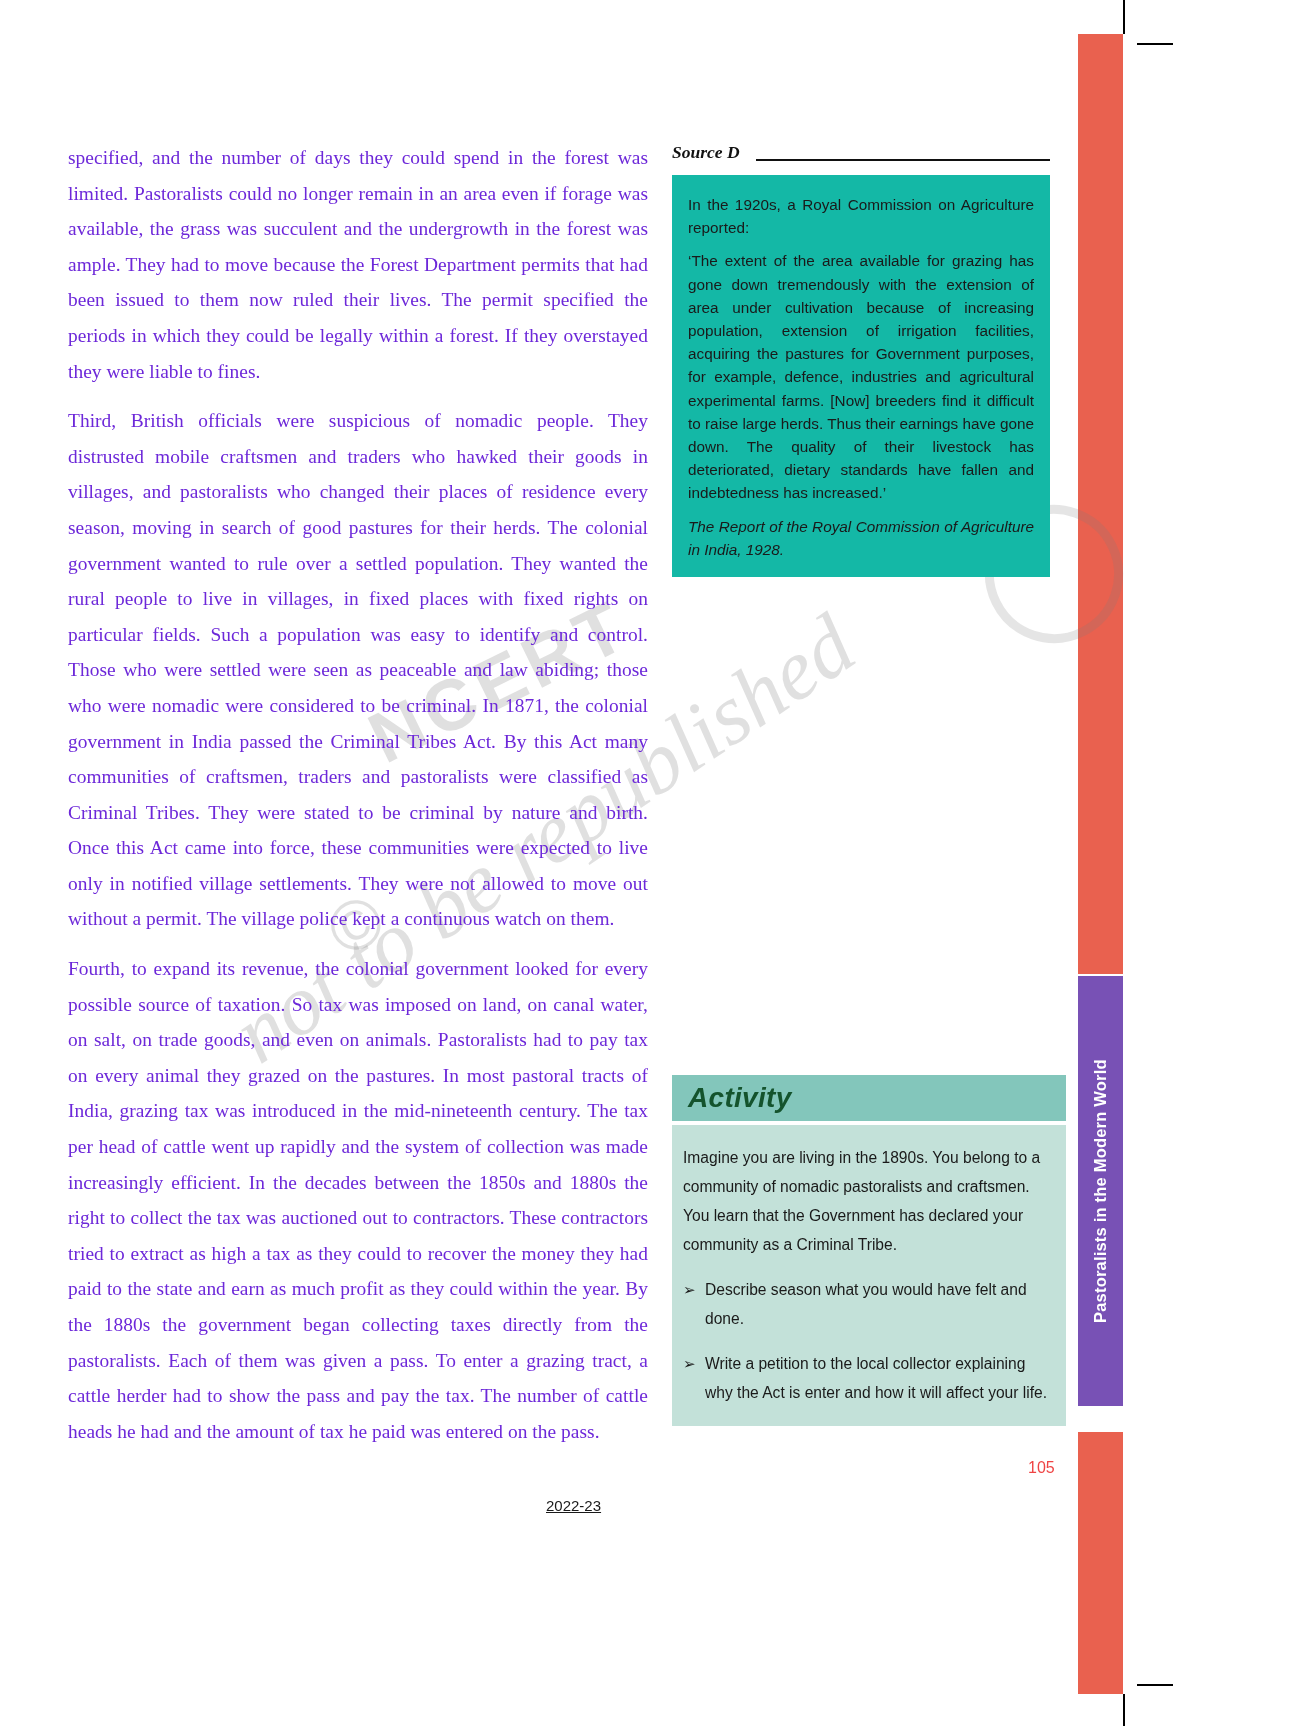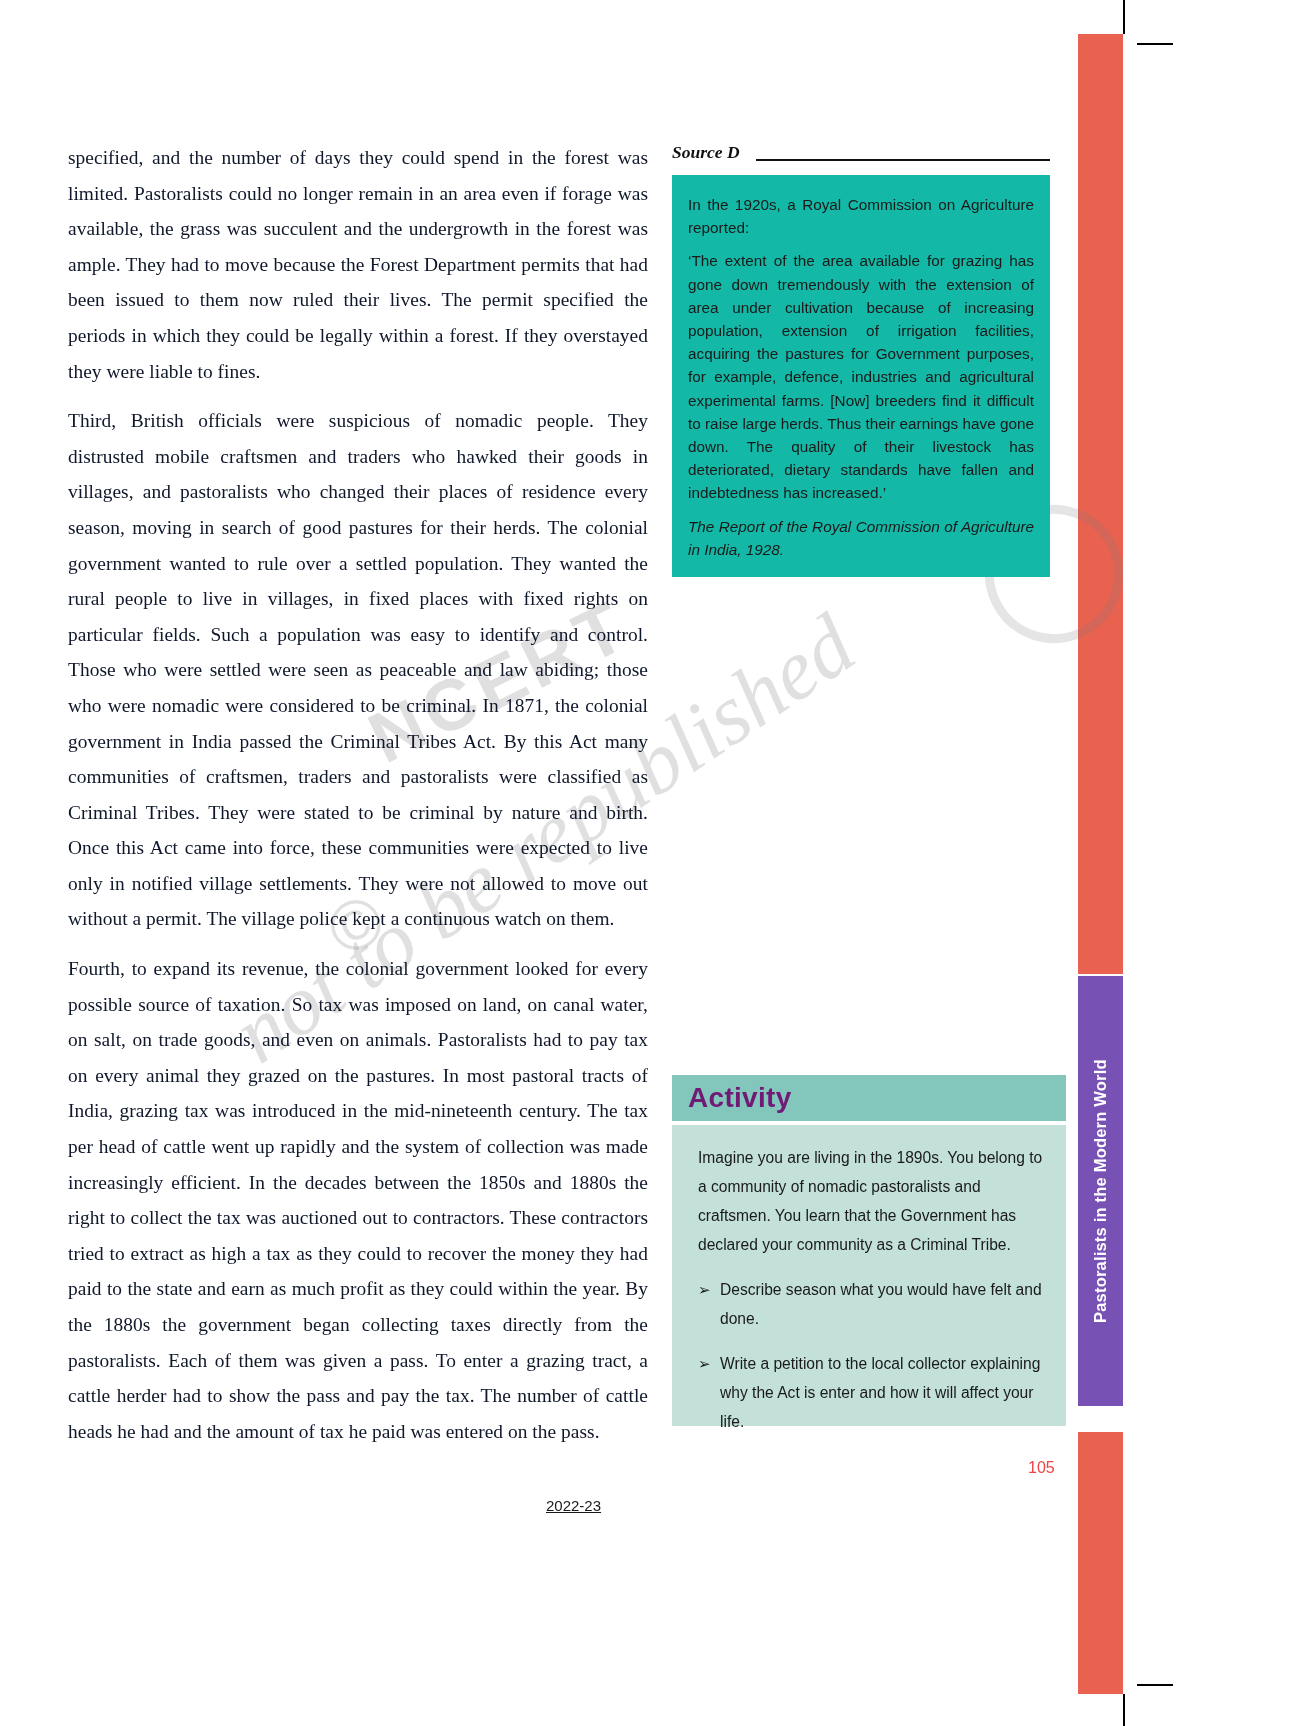--- a/index.html
+++ b/index.html
@@ -59,21 +59,21 @@
     left: 68px;
     top: 140px;
     width: 580px;
   }
   #body-column p {
     margin: 0 0 14px 0;
     font-family: "Liberation Serif", serif;
     font-size: 19.4px;
     line-height: 35.6px;
     text-align: justify;
-    color: #0f172a;
+    color: #6d28d9;
     letter-spacing: 0.05px;
   }
 
   
   #source-head {
     position: absolute;
     left: 672px;
     top: 142px;
     width: 378px;
     height: 26px;
@@ -127,32 +127,33 @@
     background: #83c6bb;
     display: flex;
     align-items: center;
     box-sizing: border-box;
     padding-left: 16px;
   }
   #activity-header-label {
     font-family: "Liberation Sans", sans-serif;
     font-weight: bold;
     font-size: 28px;
-    color: #701a75;
+    color: #14532d;
     letter-spacing: 0.3px;
+    font-style: italic;
   }
   #activity-box {
     position: absolute;
     left: 672px;
     top: 1125px;
     width: 394px;
     height: 301px;
     background: #c3e1d9;
     box-sizing: border-box;
-    padding: 18px 18px 12px 26px;
+    padding: 18px 18px 12px 11px;
   }
   #activity-box p.intro {
     margin: 0;
     font-family: "Liberation Sans", sans-serif;
     font-size: 15.6px;
     line-height: 29px;
     color: #1a1a1a;
   }
   .activity-item {
     display: flex;

